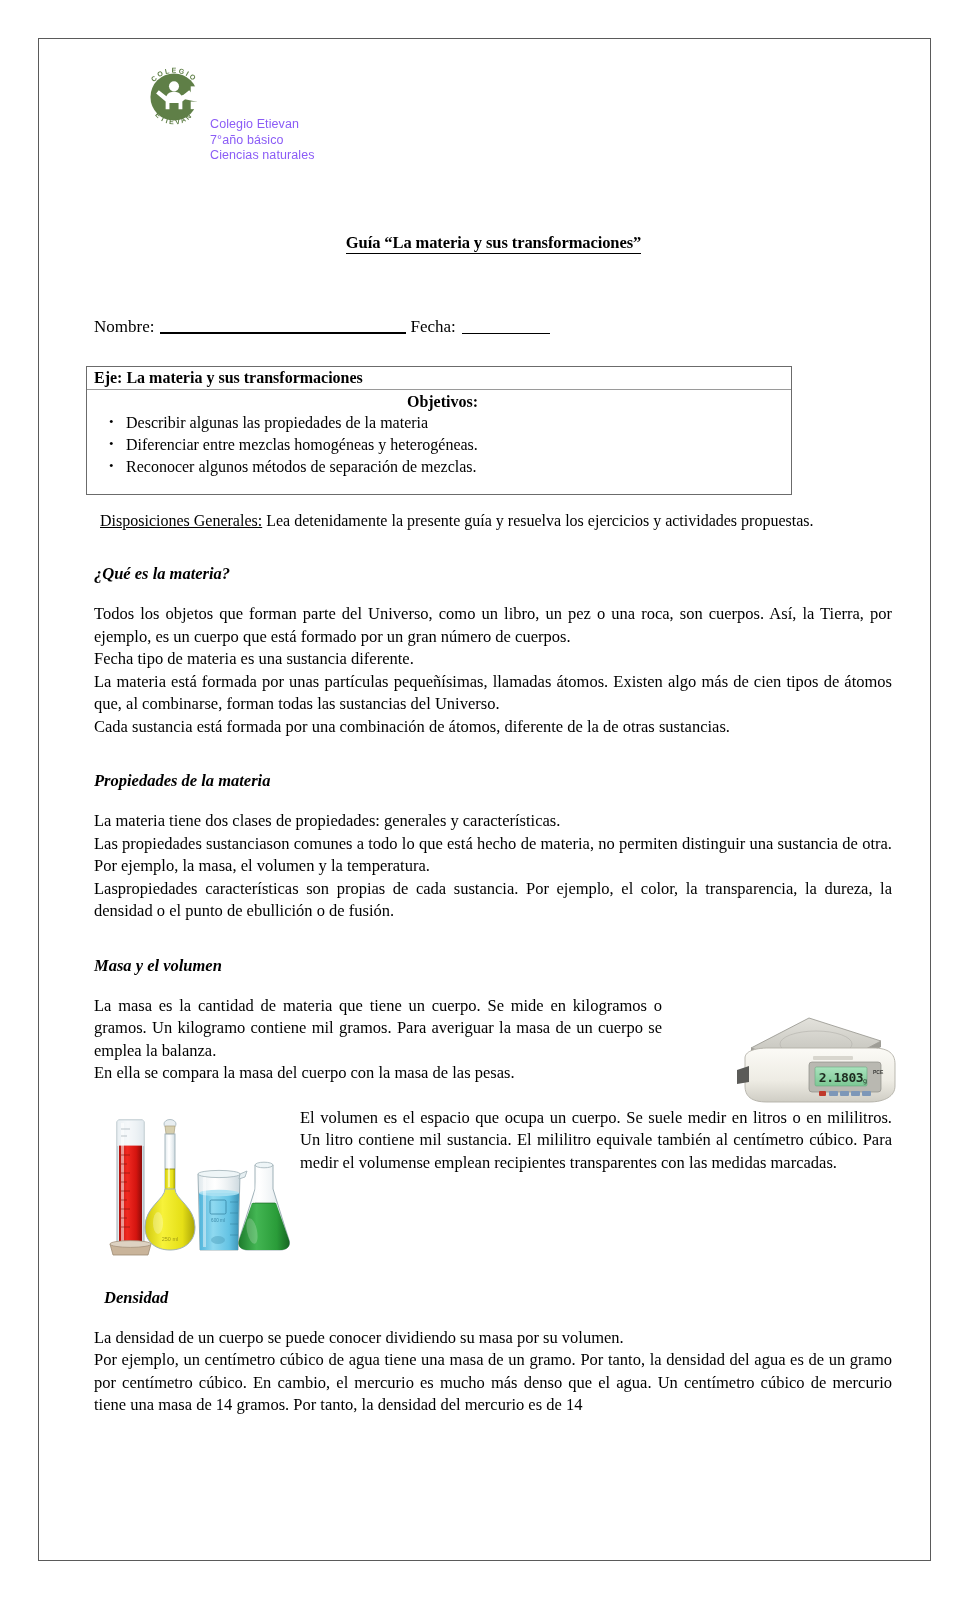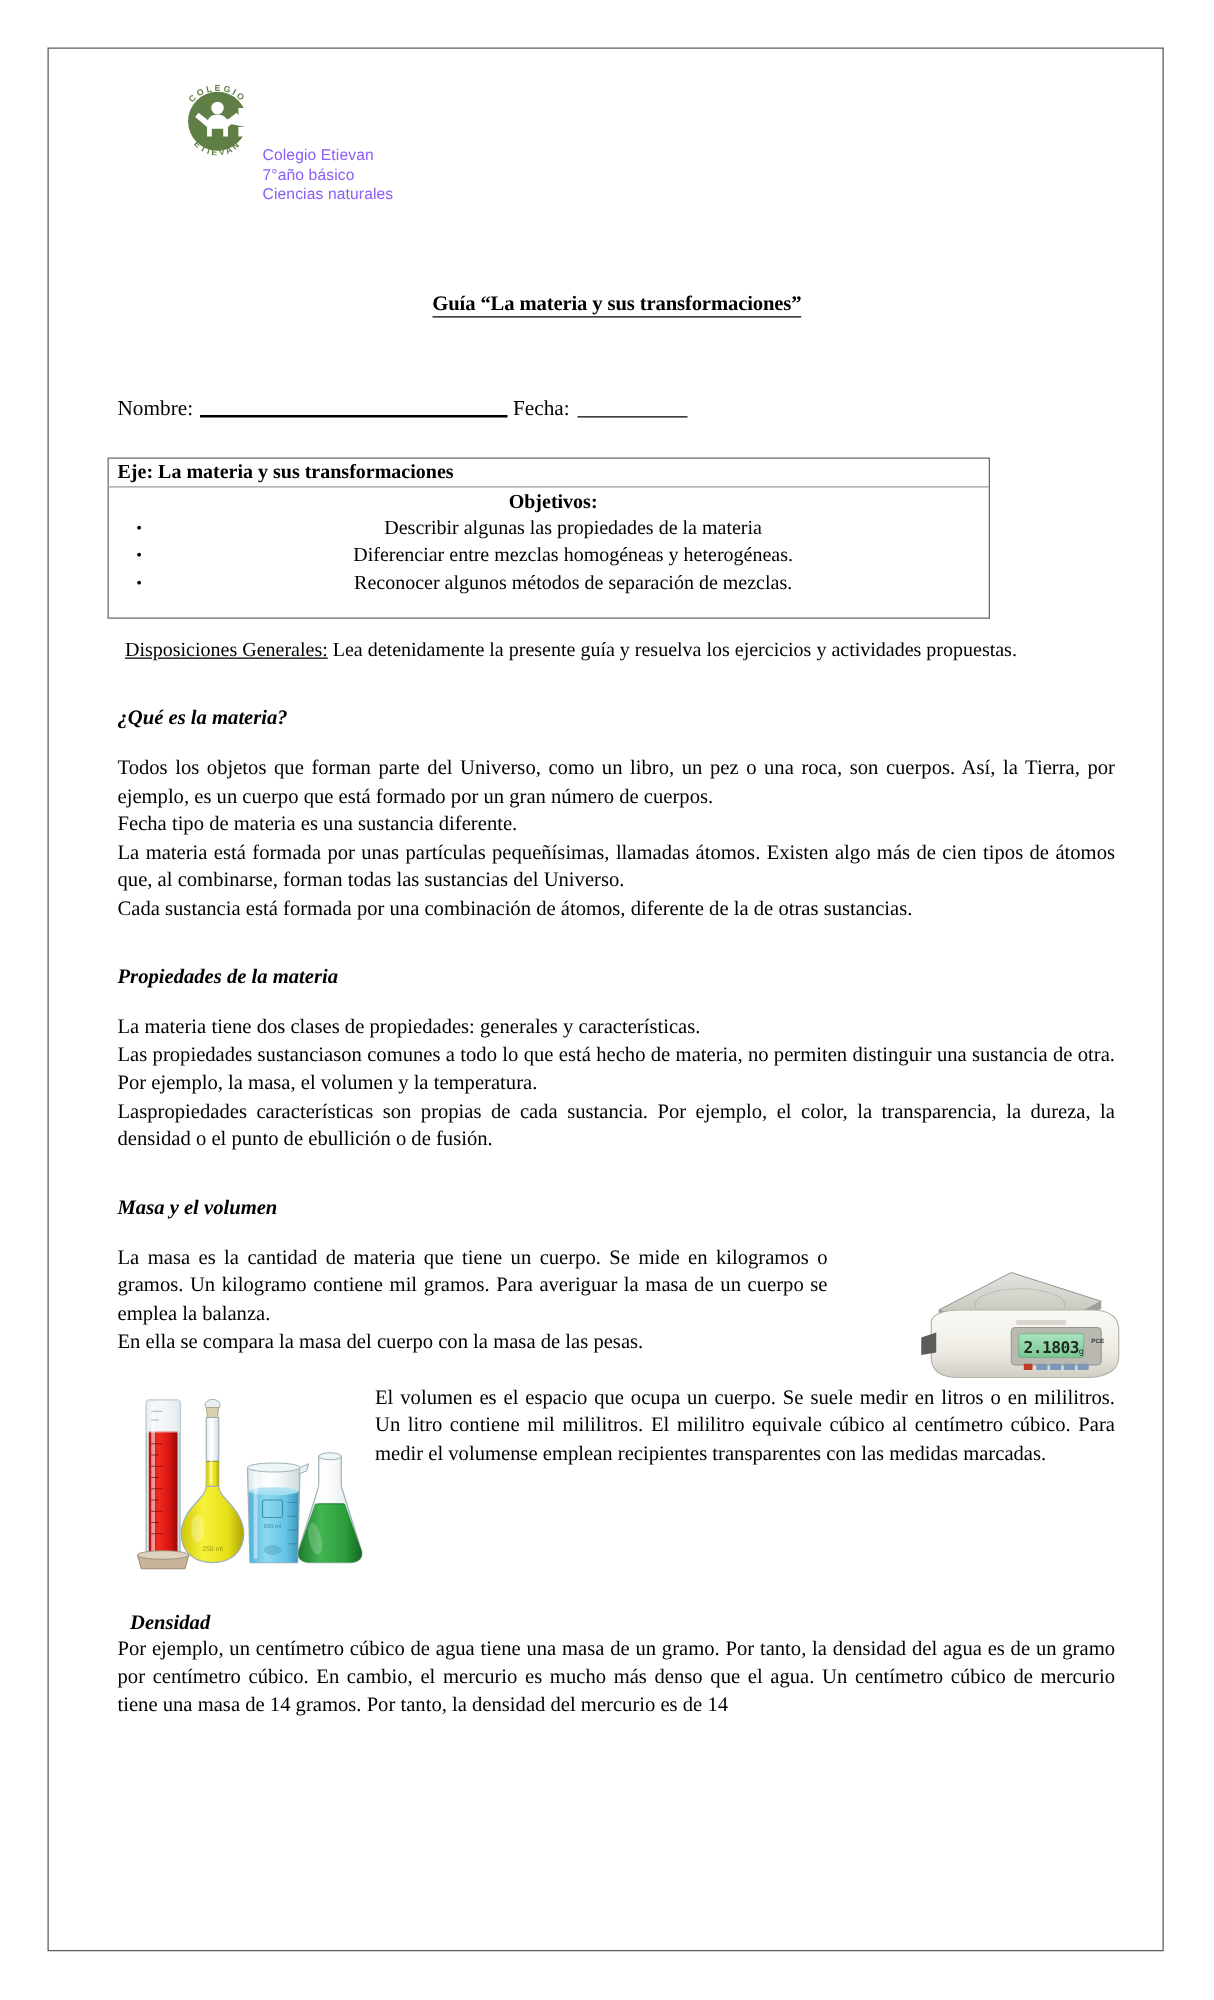--- a/index.html
+++ b/index.html
@@ -110,21 +110,20 @@
   .obj-label {
     font-weight: bold;
     font-size: 16px;
     margin: 2px 0 1px 0;
     text-align: center;
   }
   ul.obj-list {
     margin: 0;
     padding: 0 0 0 32px;
     list-style: none;
-    text-align: center;
   }
   ul.obj-list li {
     font-size: 16px;
     line-height: 22px;
     position: relative;
   }
   ul.obj-list li::before {
     content: "\2022";
     position: absolute;
     left: -17px;
@@ -433,20 +432,21 @@
                      L 156 143 C 149 143, 145 139, 147 133 L 163 82 Z" fill="url(#glassL)" stroke="#9fb1b8" stroke-width="1"></path>
             <path d="M 160 96 L 184 96 L 197 133 C 199 139, 195 143, 188 143
                      L 156 143 C 149 143, 145 139, 147 133 Z" fill="url(#grnL)"></path>
             <ellipse cx="172" cy="58" rx="9" ry="2.8" fill="#eef5f7" stroke="#9fb1b8" stroke-width="0.8"></ellipse>
             <path d="M 161 96 L 183 96" stroke="#15621f" stroke-width="0.9" opacity="0.7"></path>
             <path d="M 166 61 L 168 61 L 163 96 L 161 96 Z" fill="#ffffff" opacity="0.45"></path>
             <ellipse cx="160" cy="124" rx="5" ry="13" fill="#ffffff" opacity="0.2" transform="rotate(-12 160 124)"></ellipse>
           </g>
         </svg>
       </div>
-      <p class="vol-text">El volumen es el espacio que ocupa un cuerpo. Se suele medir en litros o en mililitros. Un litro contiene mil mililitros. El mililitro equivale cúbico al centímetro cúbico. Para medir el volumense emplean recipientes transparentes con las medidas marcadas.</p>
+      <p class="vol-text">El volumen es el espacio que ocupa un cuerpo. Se suele medir en litros o en mililitros. Un litro contiene mil sustancia. El mililitro equivale también al centímetro cúbico. Para medir el volumense emplean recipientes transparentes con las medidas marcadas.</p>
     </div>
 
     <h3 class="sec indent">Densidad</h3>
+    <p class="body dens-body">La densidad de un cuerpo se puede conocer dividiendo su masa por su volumen.</p>
     <p class="body narrow-gap">Por ejemplo, un centímetro cúbico de agua tiene una masa de un gramo. Por tanto, la densidad del agua es de un gramo por centímetro cúbico. En cambio, el mercurio es mucho más denso que el agua. Un centímetro cúbico de mercurio tiene una masa de 14 gramos. Por tanto, la densidad del mercurio es de 14</p>
 
   </div>
 </div>
 
 </body></html>

